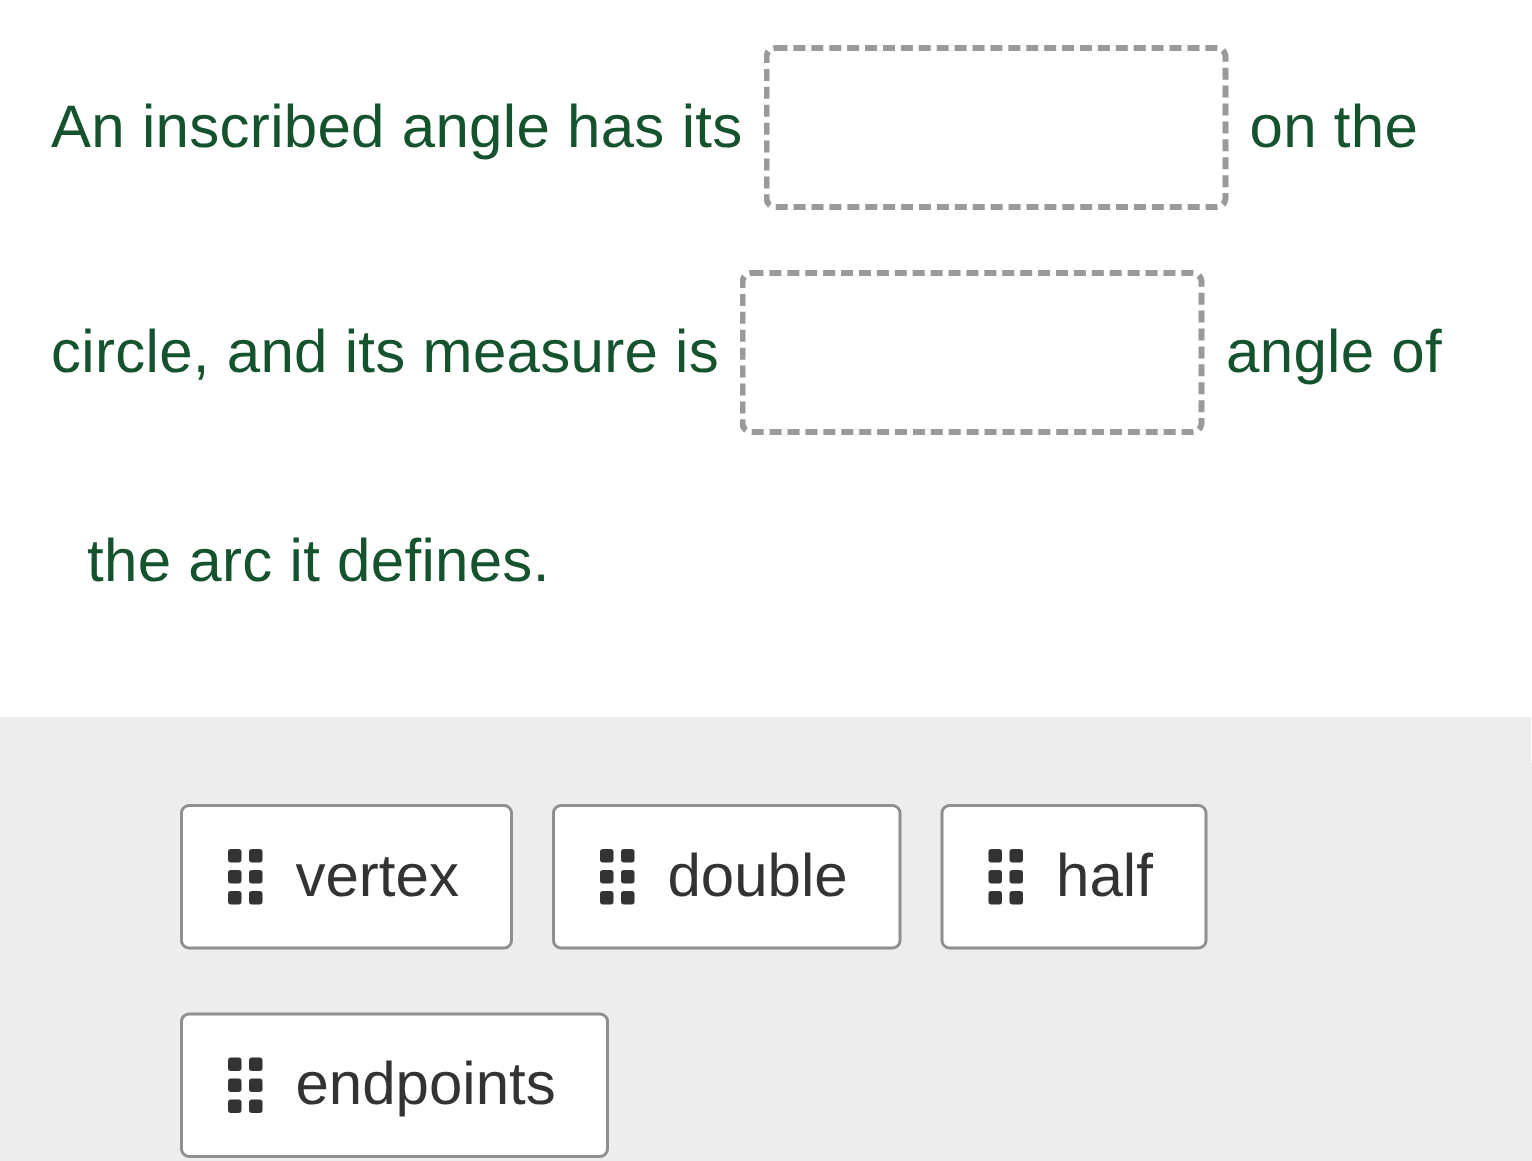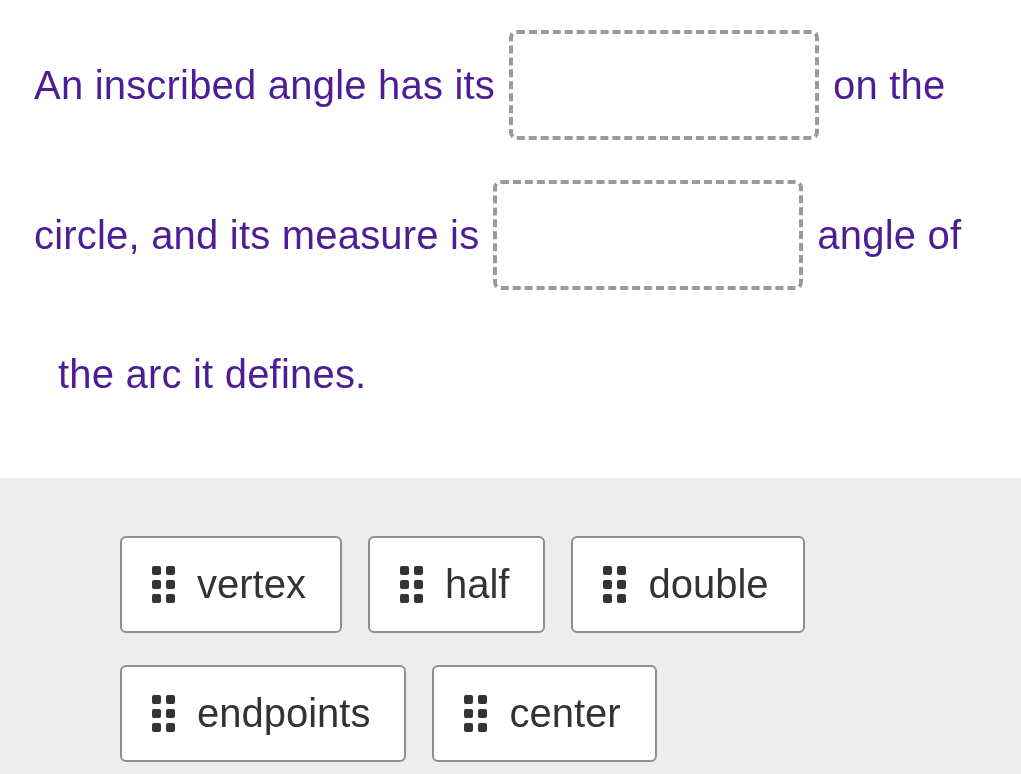--- a/index.html
+++ b/index.html
@@ -13,21 +13,21 @@
     width: 1021px;
     height: 774px;
     overflow: hidden;
   }
   .question-area {
     padding: 30px 34px 60px 34px;
     background: #ffffff;
   }
   .sentence {
     font-size: 40px;
-    color: #4c1d95;
+    color: #14532d;
     line-height: 2.2;
     letter-spacing: 0.2px;
   }
   .line {
     display: flex;
     align-items: center;
     flex-wrap: nowrap;
     margin-bottom: 40px;
   }
   .line:last-child {
@@ -49,21 +49,21 @@
   }
   .answer-bank {
     background: #ededed;
     width: 100%;
     padding: 58px 120px 0 120px;
     height: 315px;
   }
   .bank-inner {
     display: flex;
     flex-wrap: wrap;
-    gap: 32px 26px;
+    gap: 42px 26px;
     align-items: flex-start;
   }
   .tile {
     background: #ffffff;
     border: 2px solid #8f8f8f;
     border-radius: 6px;
     padding: 24px 34px 24px 30px;
     display: inline-flex;
     align-items: center;
     gap: 22px;
@@ -127,53 +127,42 @@
 
     <div class="tile">
       <div class="grip">
         <span></span>
           <span></span>
           <span></span>
           <span></span>
           <span></span>
           <span></span>
       </div>
-      <span class="tile-label">half</span>
+      <span class="tile-label">double</span>
     </div>
 
     <div class="tile">
       <div class="grip">
         <span></span>
           <span></span>
           <span></span>
           <span></span>
           <span></span>
           <span></span>
       </div>
-      <span class="tile-label">double</span>
+      <span class="tile-label">half</span>
     </div>
 
     <div class="tile">
       <div class="grip">
         <span></span>
           <span></span>
           <span></span>
           <span></span>
           <span></span>
           <span></span>
       </div>
       <span class="tile-label">endpoints</span>
     </div>
 
-    <div class="tile">
-      <div class="grip">
-        <span></span>
-          <span></span>
-          <span></span>
-          <span></span>
-          <span></span>
-          <span></span>
-      </div>
-      <span class="tile-label">center</span>
-    </div>
 
   </div>
 </div>
 
 </body></html>

